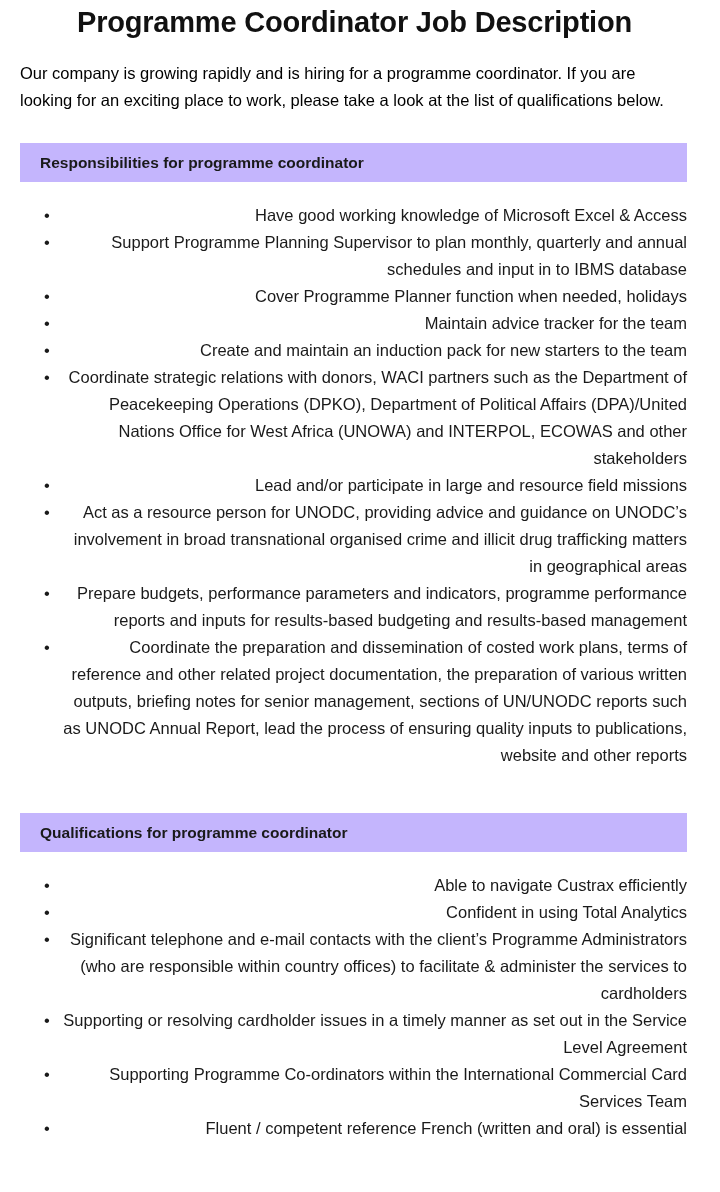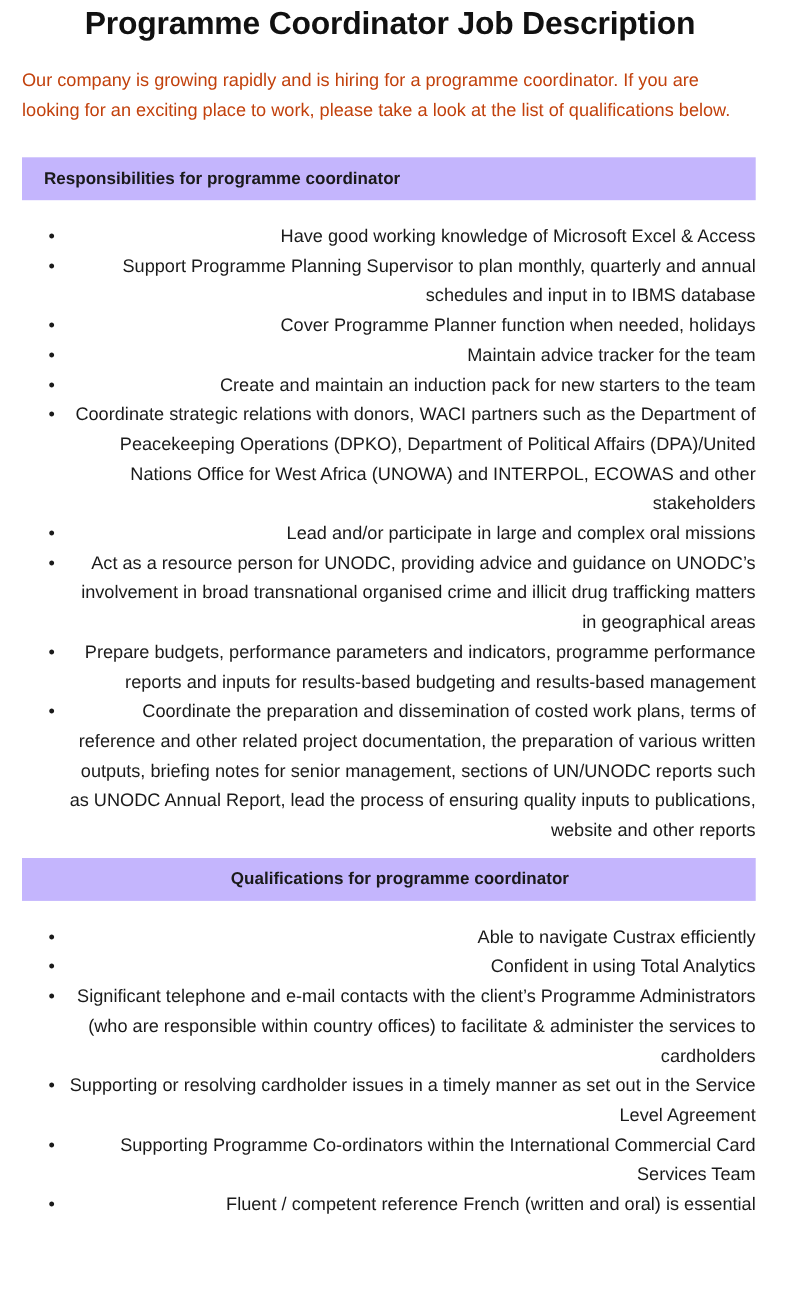--- a/index.html
+++ b/index.html
@@ -26,21 +26,21 @@
     text-align: center;
     letter-spacing: -0.2px;
     color: #111111;
     margin: 0;
     padding: 3px 20px 0 20px;
     line-height: 38px;
   }
   .intro {
     font-size: 16.5px;
     line-height: 27px;
-    color: #c2410c;
+    color: #000000;
     margin: 0;
     padding: 19px 22px 0 20px;
     text-align: left;
   }
   .section {
     margin: 0;
     padding: 0;
   }
   .section-header {
     background: #c4b5fd;
@@ -48,22 +48,21 @@
     padding: 11px 0 11px 20px;
     font-size: 15.5px;
     font-weight: bold;
     color: #1a1a1a;
     line-height: 17px;
   }
   .section-first {
     margin-top: 29px;
   }
   .section-next {
-    margin-top: 11px;
-    text-align: center;
+    margin-top: 44px;
   }
   ul.bullets {
     list-style: none;
     margin: 0;
     padding: 20px 22px 0 44px;
     text-align: right;
   }
   ul.bullets li {
     position: relative;
     font-size: 16.5px;
@@ -93,21 +92,21 @@
 
   <div class="section">
     <div class="section-header section-first">Responsibilities for programme coordinator</div>
     <ul class="bullets">
       <li>Have good working knowledge of Microsoft Excel &amp; Access</li>
       <li>Support Programme Planning Supervisor to plan monthly, quarterly and annual schedules and input in to IBMS database</li>
       <li>Cover Programme Planner function when needed, holidays</li>
       <li>Maintain advice tracker for the team</li>
       <li>Create and maintain an induction pack for new starters to the team</li>
       <li>Coordinate strategic relations with donors, WACI partners such as the Department of Peacekeeping Operations (DPKO), Department of Political Affairs (DPA)/United Nations Office for West Africa (UNOWA) and INTERPOL, ECOWAS and other stakeholders</li>
-      <li>Lead and/or participate in large and complex oral missions</li>
+      <li>Lead and/or participate in large and resource field missions</li>
       <li>Act as a resource person for UNODC, providing advice and guidance on UNODC’s involvement in broad transnational organised crime and illicit drug trafficking matters in geographical areas</li>
       <li>Prepare budgets, performance parameters and indicators, programme performance reports and inputs for results-based budgeting and results-based management</li>
       <li>Coordinate the preparation and dissemination of costed work plans, terms of reference and other related project documentation, the preparation of various written outputs, briefing notes for senior management, sections of UN/UNODC reports such as UNODC Annual Report, lead the process of ensuring quality inputs to publications, website and other reports</li>
     </ul>
   </div>
 
   <div class="section">
     <div class="section-header section-next">Qualifications for programme coordinator</div>
     <ul class="bullets">
       <li>Able to navigate Custrax efficiently</li>

